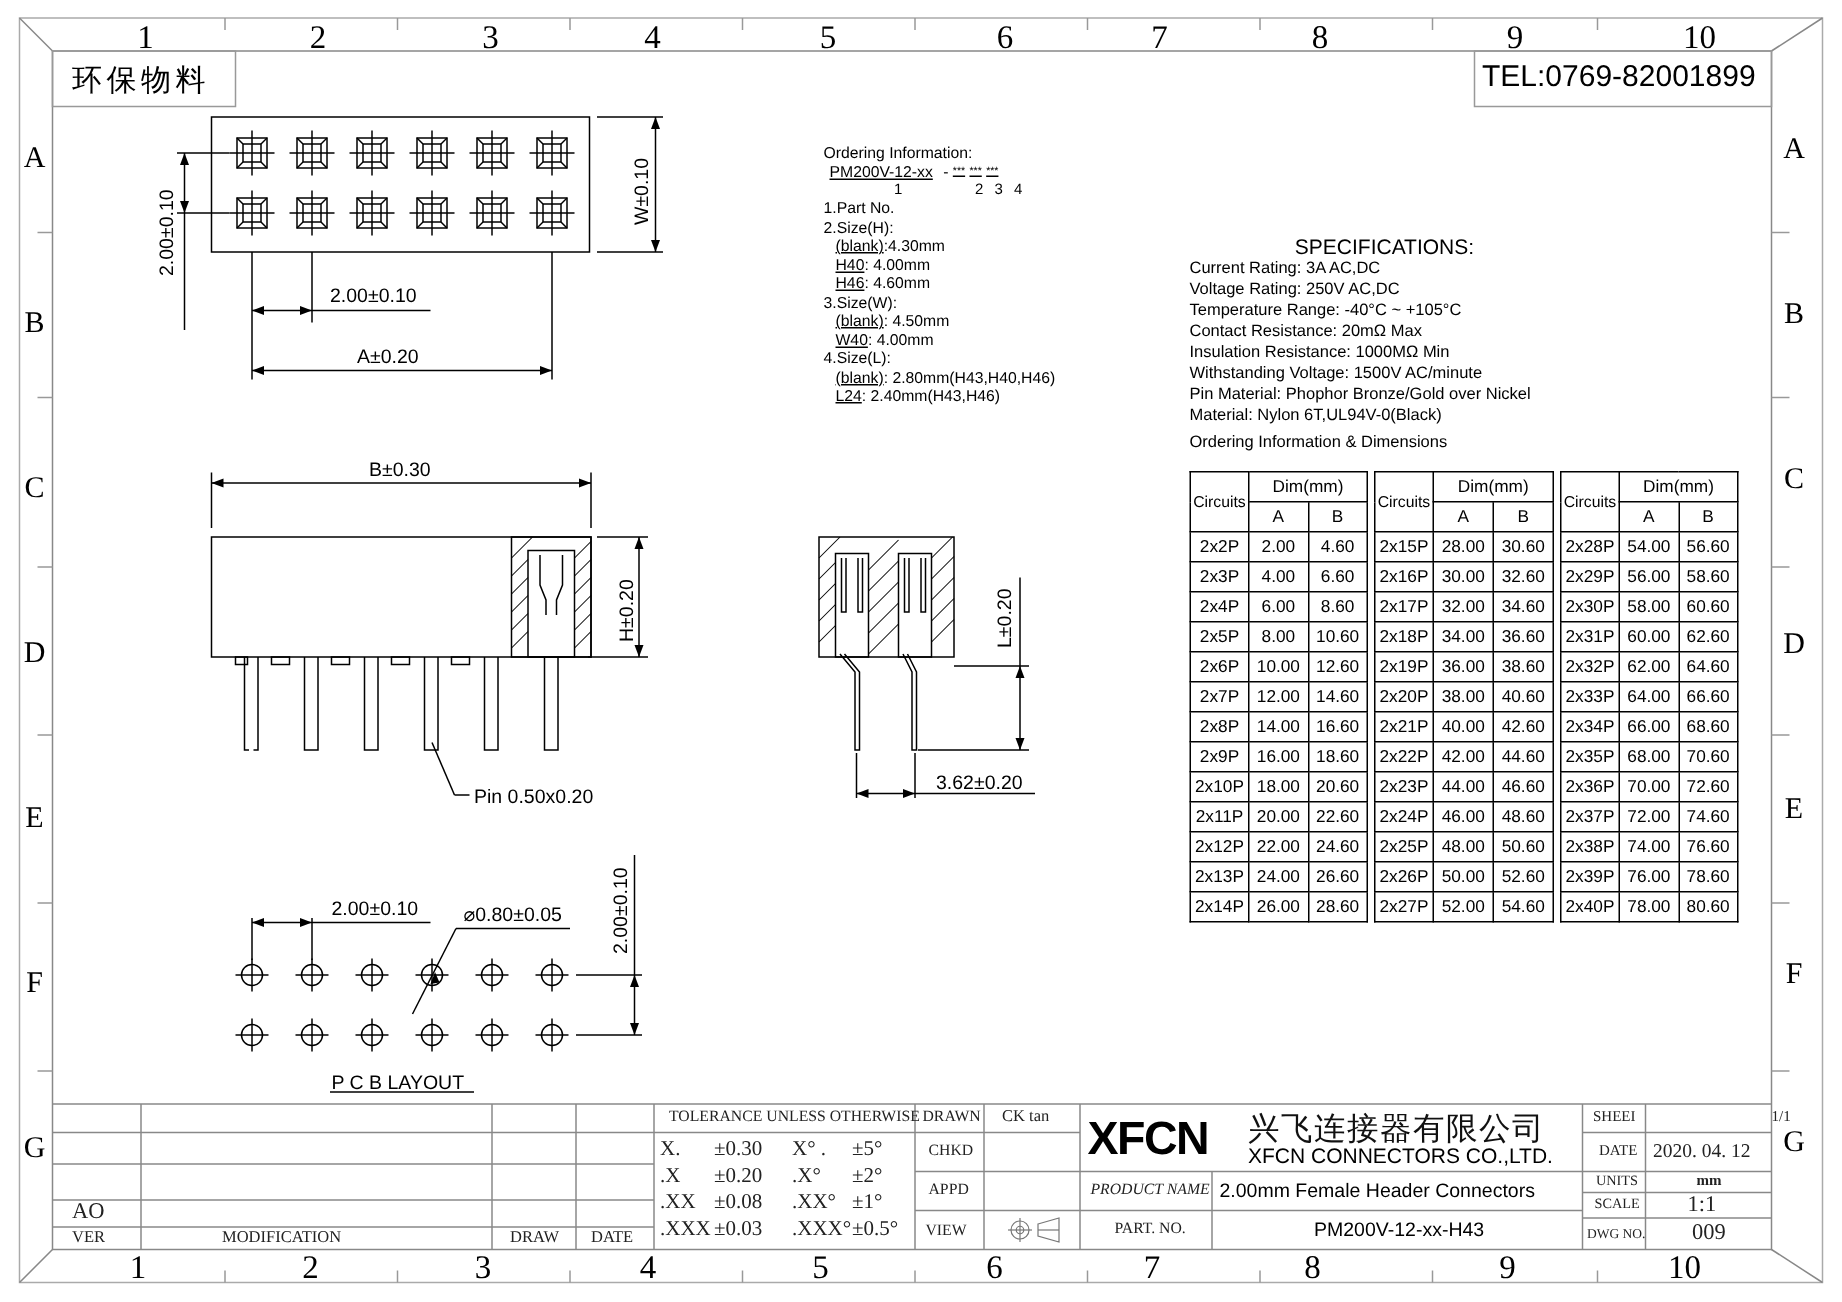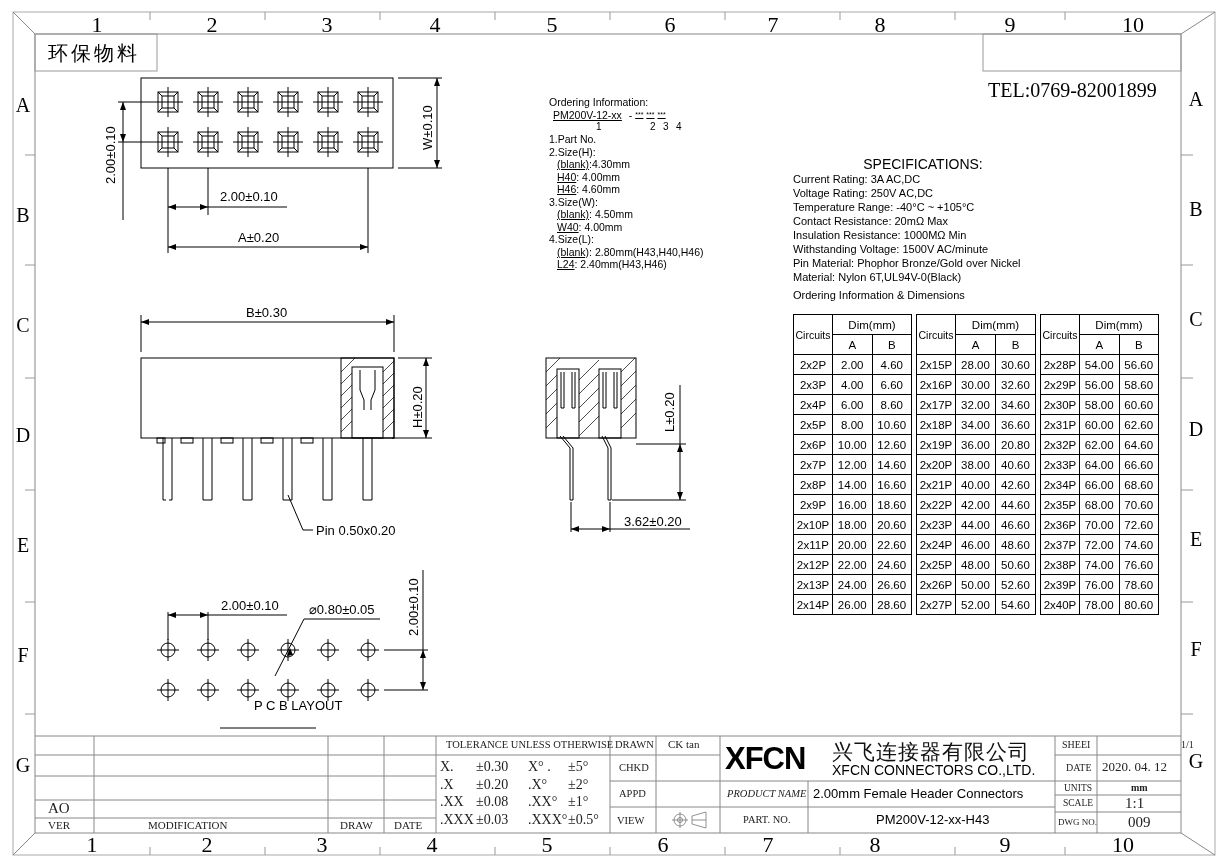--- a/index.html
+++ b/index.html
@@ -316,38 +316,38 @@
   <span class="zone-row" style="left:1186px;top:88px;">A</span>
   <span class="zone-row" style="left:1186px;top:198px;">B</span>
   <span class="zone-row" style="left:1186px;top:308px;">C</span>
   <span class="zone-row" style="left:1186px;top:418px;">D</span>
   <span class="zone-row" style="left:1186px;top:528px;">E</span>
   <span class="zone-row" style="left:1186px;top:638px;">F</span>
   <span class="zone-row" style="left:1186px;top:750px;">G</span>
 </div>
 
 <div class="abs serif" style="left:48px;top:40px;font-size:20px;letter-spacing:3px;">环保物料</div>
-<div class="abs" style="left:988px;top:40px;font-family:Liberation Serif, serif;font-size:20px;margin-top:39px;">TEL:0769-82001899</div>
+<div class="abs" style="left:988px;top:40px;font-family:Liberation Sans, sans-serif;font-size:20px;">TEL:0769-82001899</div>
 
 <div class="dimtxt" style="left:103px;top:184px;transform:rotate(-90deg);transform-origin:left top;width:60px;">2.00±0.10</div>
 <div class="dimtxt" style="left:220px;top:189px;">2.00±0.10</div>
 <div class="dimtxt" style="left:238px;top:230px;">A±0.20</div>
 <div class="dimtxt" style="left:420px;top:150px;transform:rotate(-90deg);transform-origin:left top;width:60px;">W±0.10</div>
 
 <div class="dimtxt" style="left:246px;top:305px;">B±0.30</div>
 <div class="dimtxt" style="left:410px;top:428px;transform:rotate(-90deg);transform-origin:left top;width:60px;">H±0.20</div>
 <div class="dimtxt" style="left:316px;top:523px;">Pin 0.50x0.20</div>
 
 <div class="dimtxt" style="left:662px;top:432px;transform:rotate(-90deg);transform-origin:left top;width:60px;">L±0.20</div>
 <div class="dimtxt" style="left:624px;top:514px;">3.62±0.20</div>
 
 <div class="dimtxt" style="left:221px;top:598px;">2.00±0.10</div>
 <div class="dimtxt" style="left:309px;top:602px;">⌀0.80±0.05</div>
 <div class="dimtxt" style="left:406px;top:636px;transform:rotate(-90deg);transform-origin:left top;width:66px;">2.00±0.10</div>
-<div class="dimtxt" style="left:221px;top:698px;margin-left:33px;">P C B LAYOUT</div>
+<div class="dimtxt" style="left:221px;top:714px;">P C B LAYOUT</div>
 
 <div class="abs ord" style="left:549px;top:96px;width:190px;">
   <div>Ordering Information:</div>
   <div style="white-space:nowrap;">
     <span style="text-decoration:underline;padding:0 4px;">PM200V-12-xx</span>
     <span>-</span>
     <span style="text-decoration:underline;font-size:7px;vertical-align:top;">***</span>
     <span style="text-decoration:underline;font-size:7px;vertical-align:top;">***</span>
     <span style="text-decoration:underline;font-size:7px;vertical-align:top;">***</span>
   </div>
@@ -486,21 +486,21 @@
         <td>34.60</td>
       </tr>
       <tr>
         <td>2x18P</td>
         <td>34.00</td>
         <td>36.60</td>
       </tr>
       <tr>
         <td>2x19P</td>
         <td>36.00</td>
-        <td>20.80</td>
+        <td>38.60</td>
       </tr>
       <tr>
         <td>2x20P</td>
         <td>38.00</td>
         <td>40.60</td>
       </tr>
       <tr>
         <td>2x21P</td>
         <td>40.00</td>
         <td>42.60</td>

